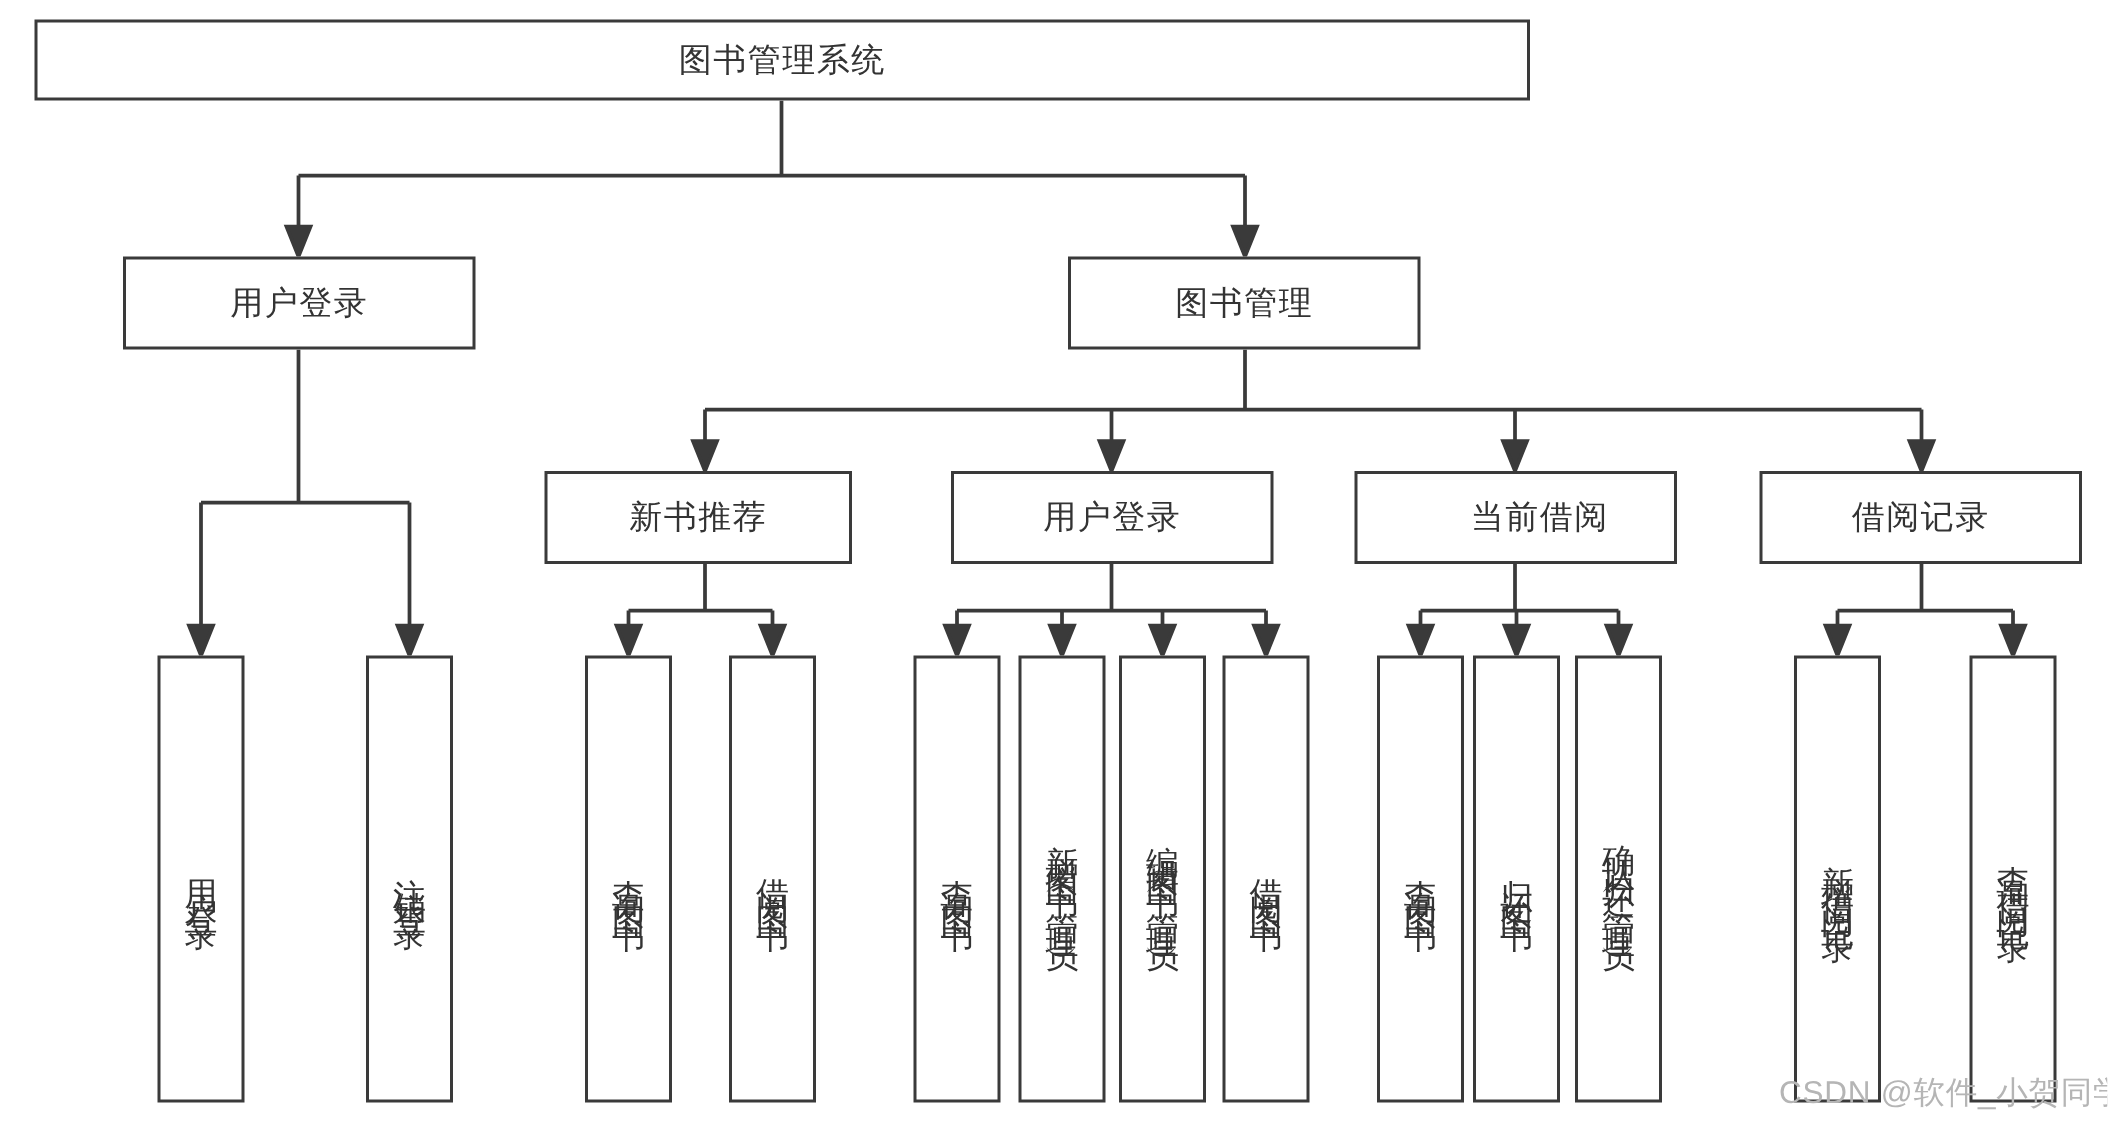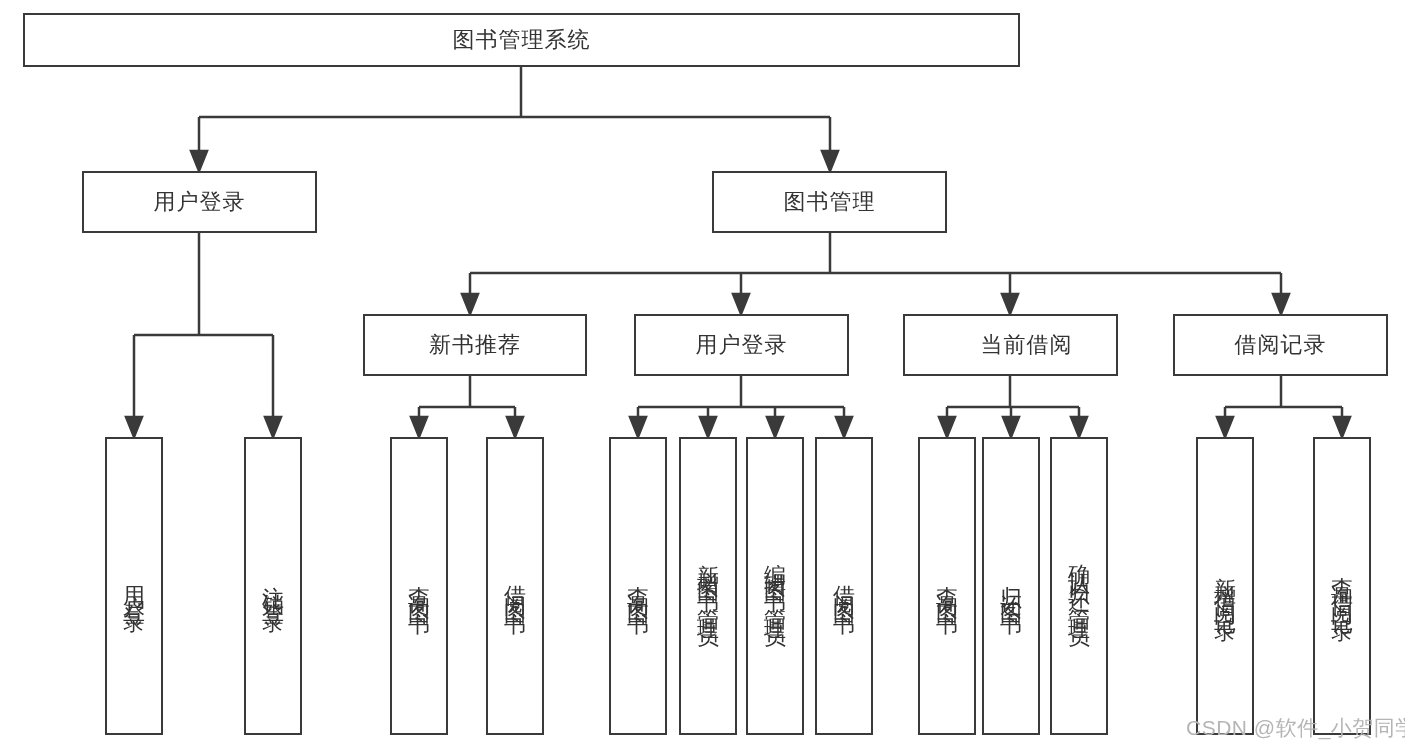--- a/index.html
+++ b/index.html
@@ -104,21 +104,21 @@
       <line x1="1342" y1="407" x2="1342" y2="422"></line>
       <polygon points="1334,417 1350,417 1342,437"></polygon>
     </g>
   </svg>
 
   <div class="node" style="left:23px;top:13px;width:997px;height:54px;">图书管理系统</div>
 
   <div class="node" style="left:82px;top:171px;width:235px;height:62px;">用户登录</div>
   <div class="node" style="left:712px;top:171px;width:235px;height:62px;">图书管理</div>
 
-  <div class="node" style="left:363px;top:314px;width:224px;height:62px;">新书推荐</div>
+  <div class="node" style="left:363px;top:314px;width:205px;height:62px;">新书推荐</div>
   <div class="node" style="left:634px;top:314px;width:215px;height:62px;">用户登录</div>
   <div class="node" style="left:903px;top:314px;width:215px;height:62px;padding-left:32px;">当前借阅</div>
   <div class="node" style="left:1173px;top:314px;width:215px;height:62px;">借阅记录</div>
 
   <div class="node v" style="left:105px;top:437px;width:58px;height:298px;">用户登录</div>
   <div class="node v" style="left:244px;top:437px;width:58px;height:298px;">注销登录</div>
 
   <div class="node v" style="left:390px;top:437px;width:58px;height:298px;">查询图书</div>
   <div class="node v" style="left:486px;top:437px;width:58px;height:298px;">借阅图书</div>
 

